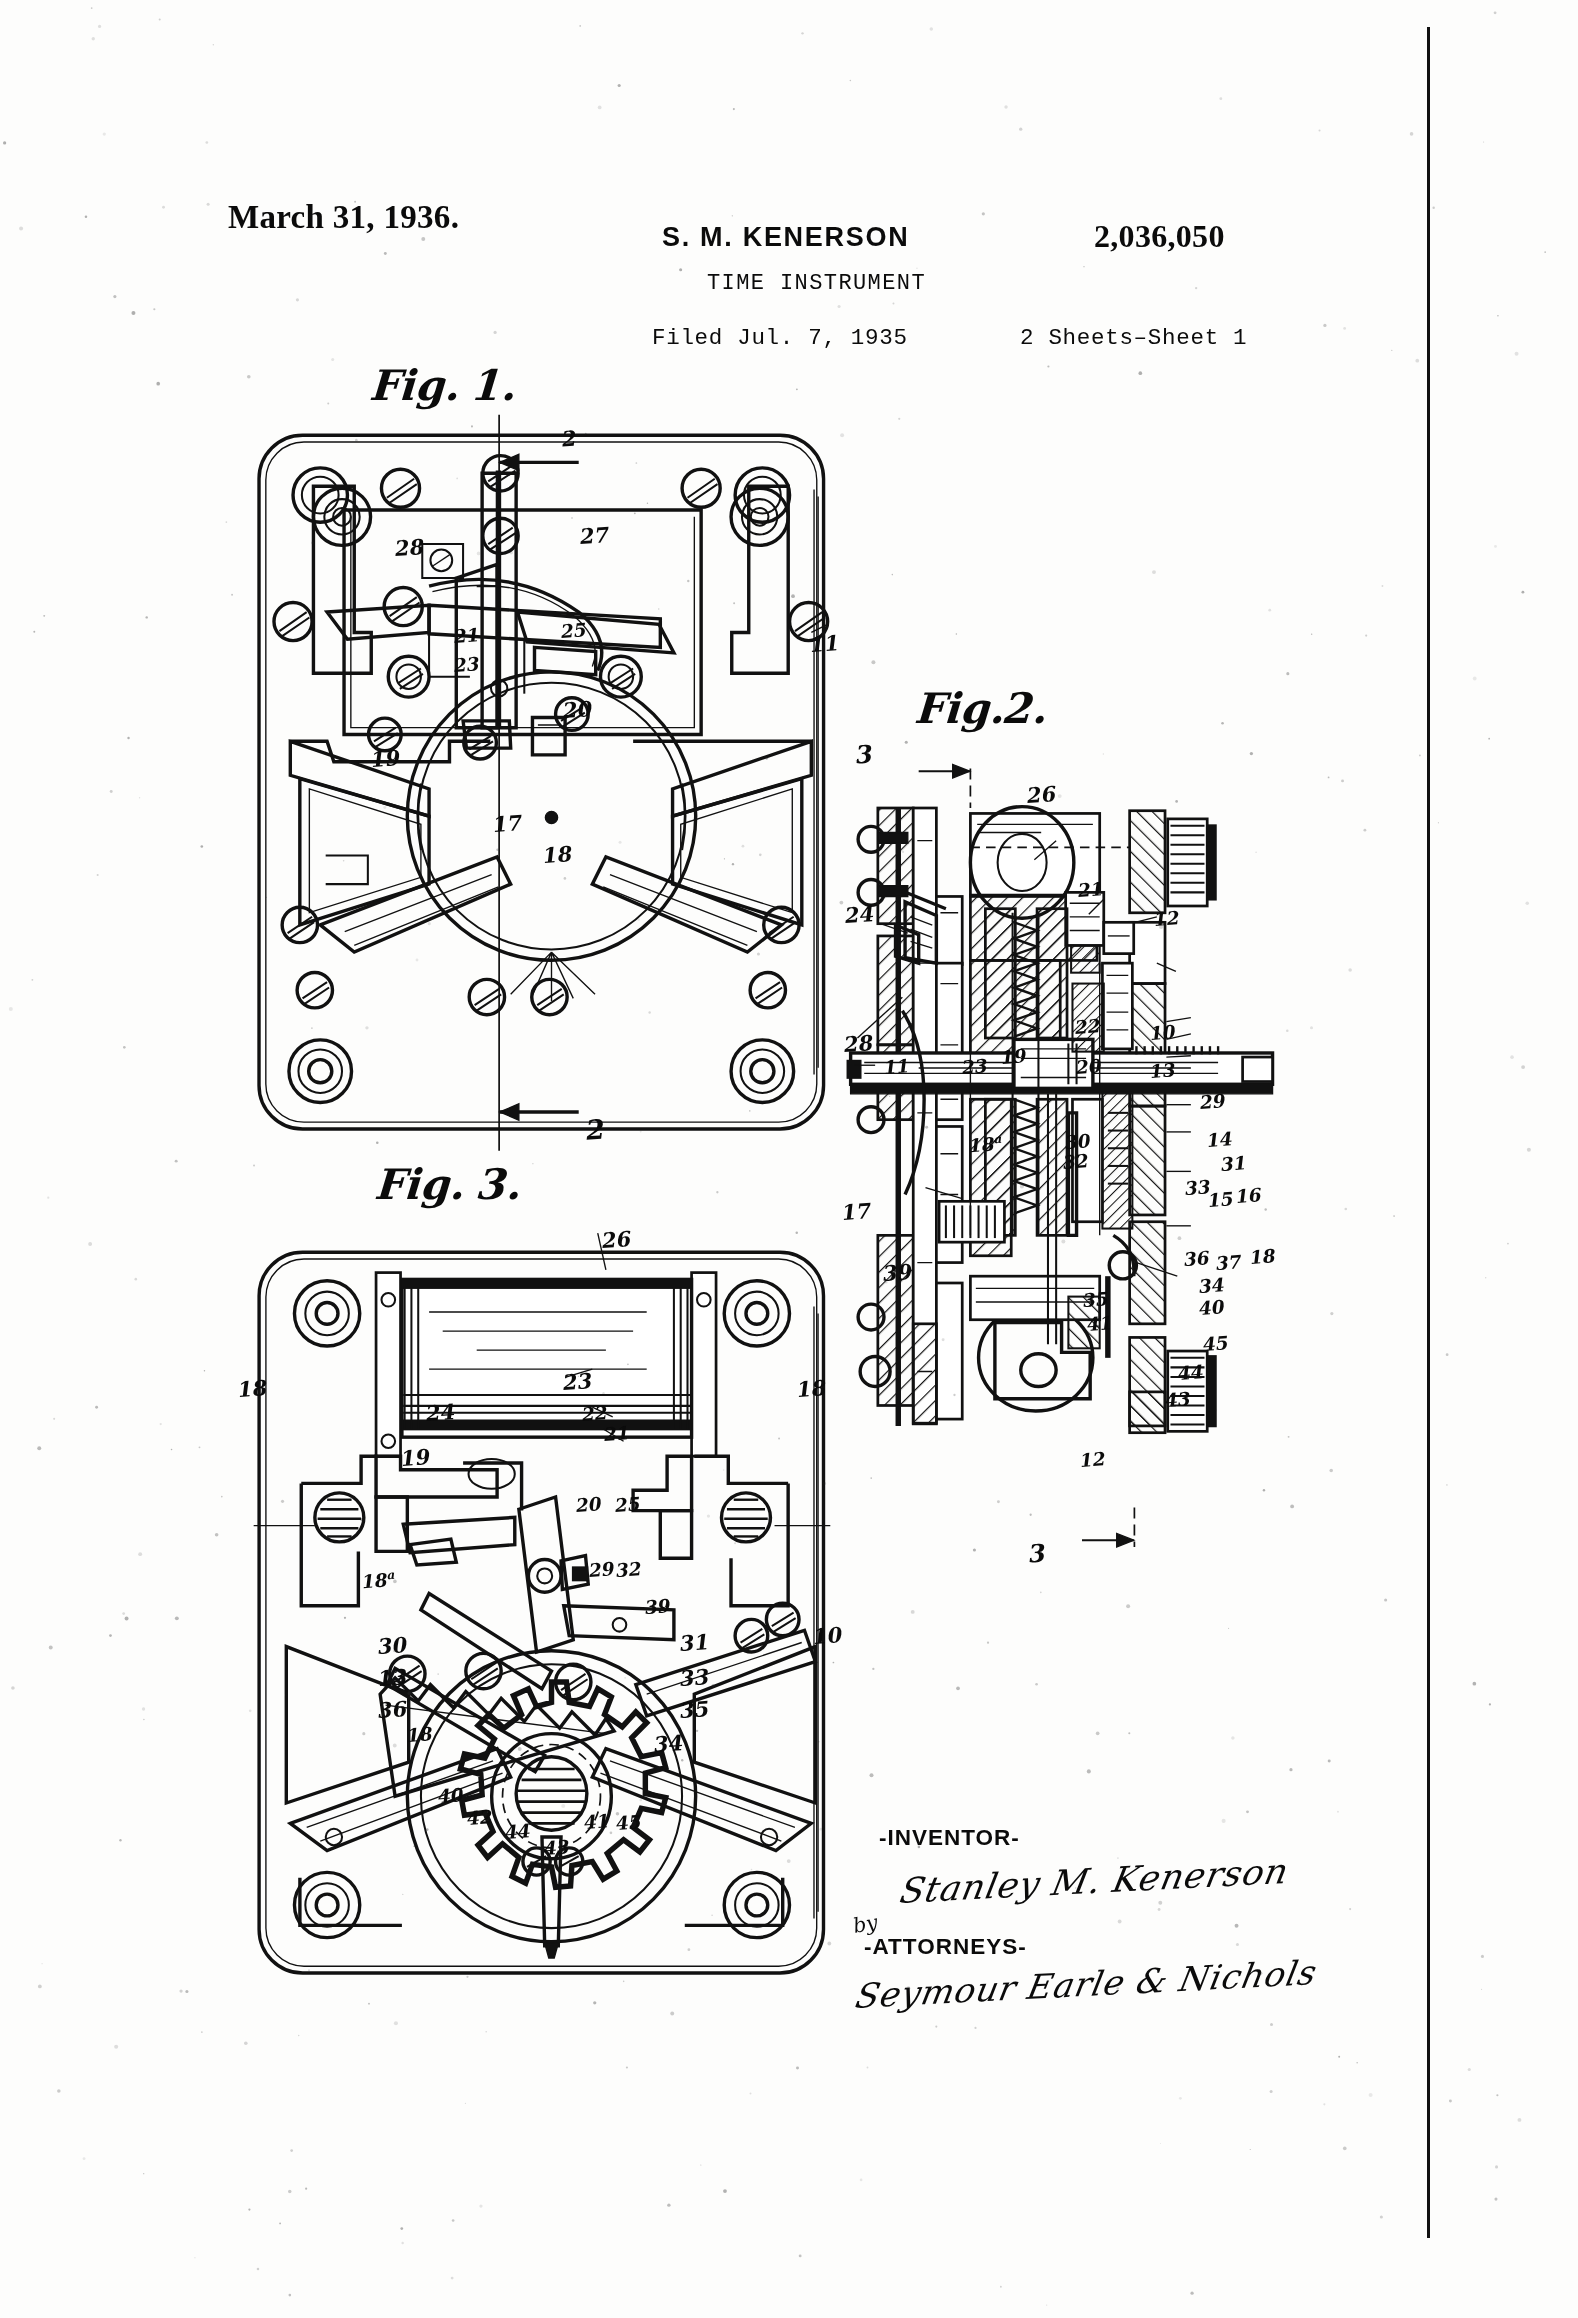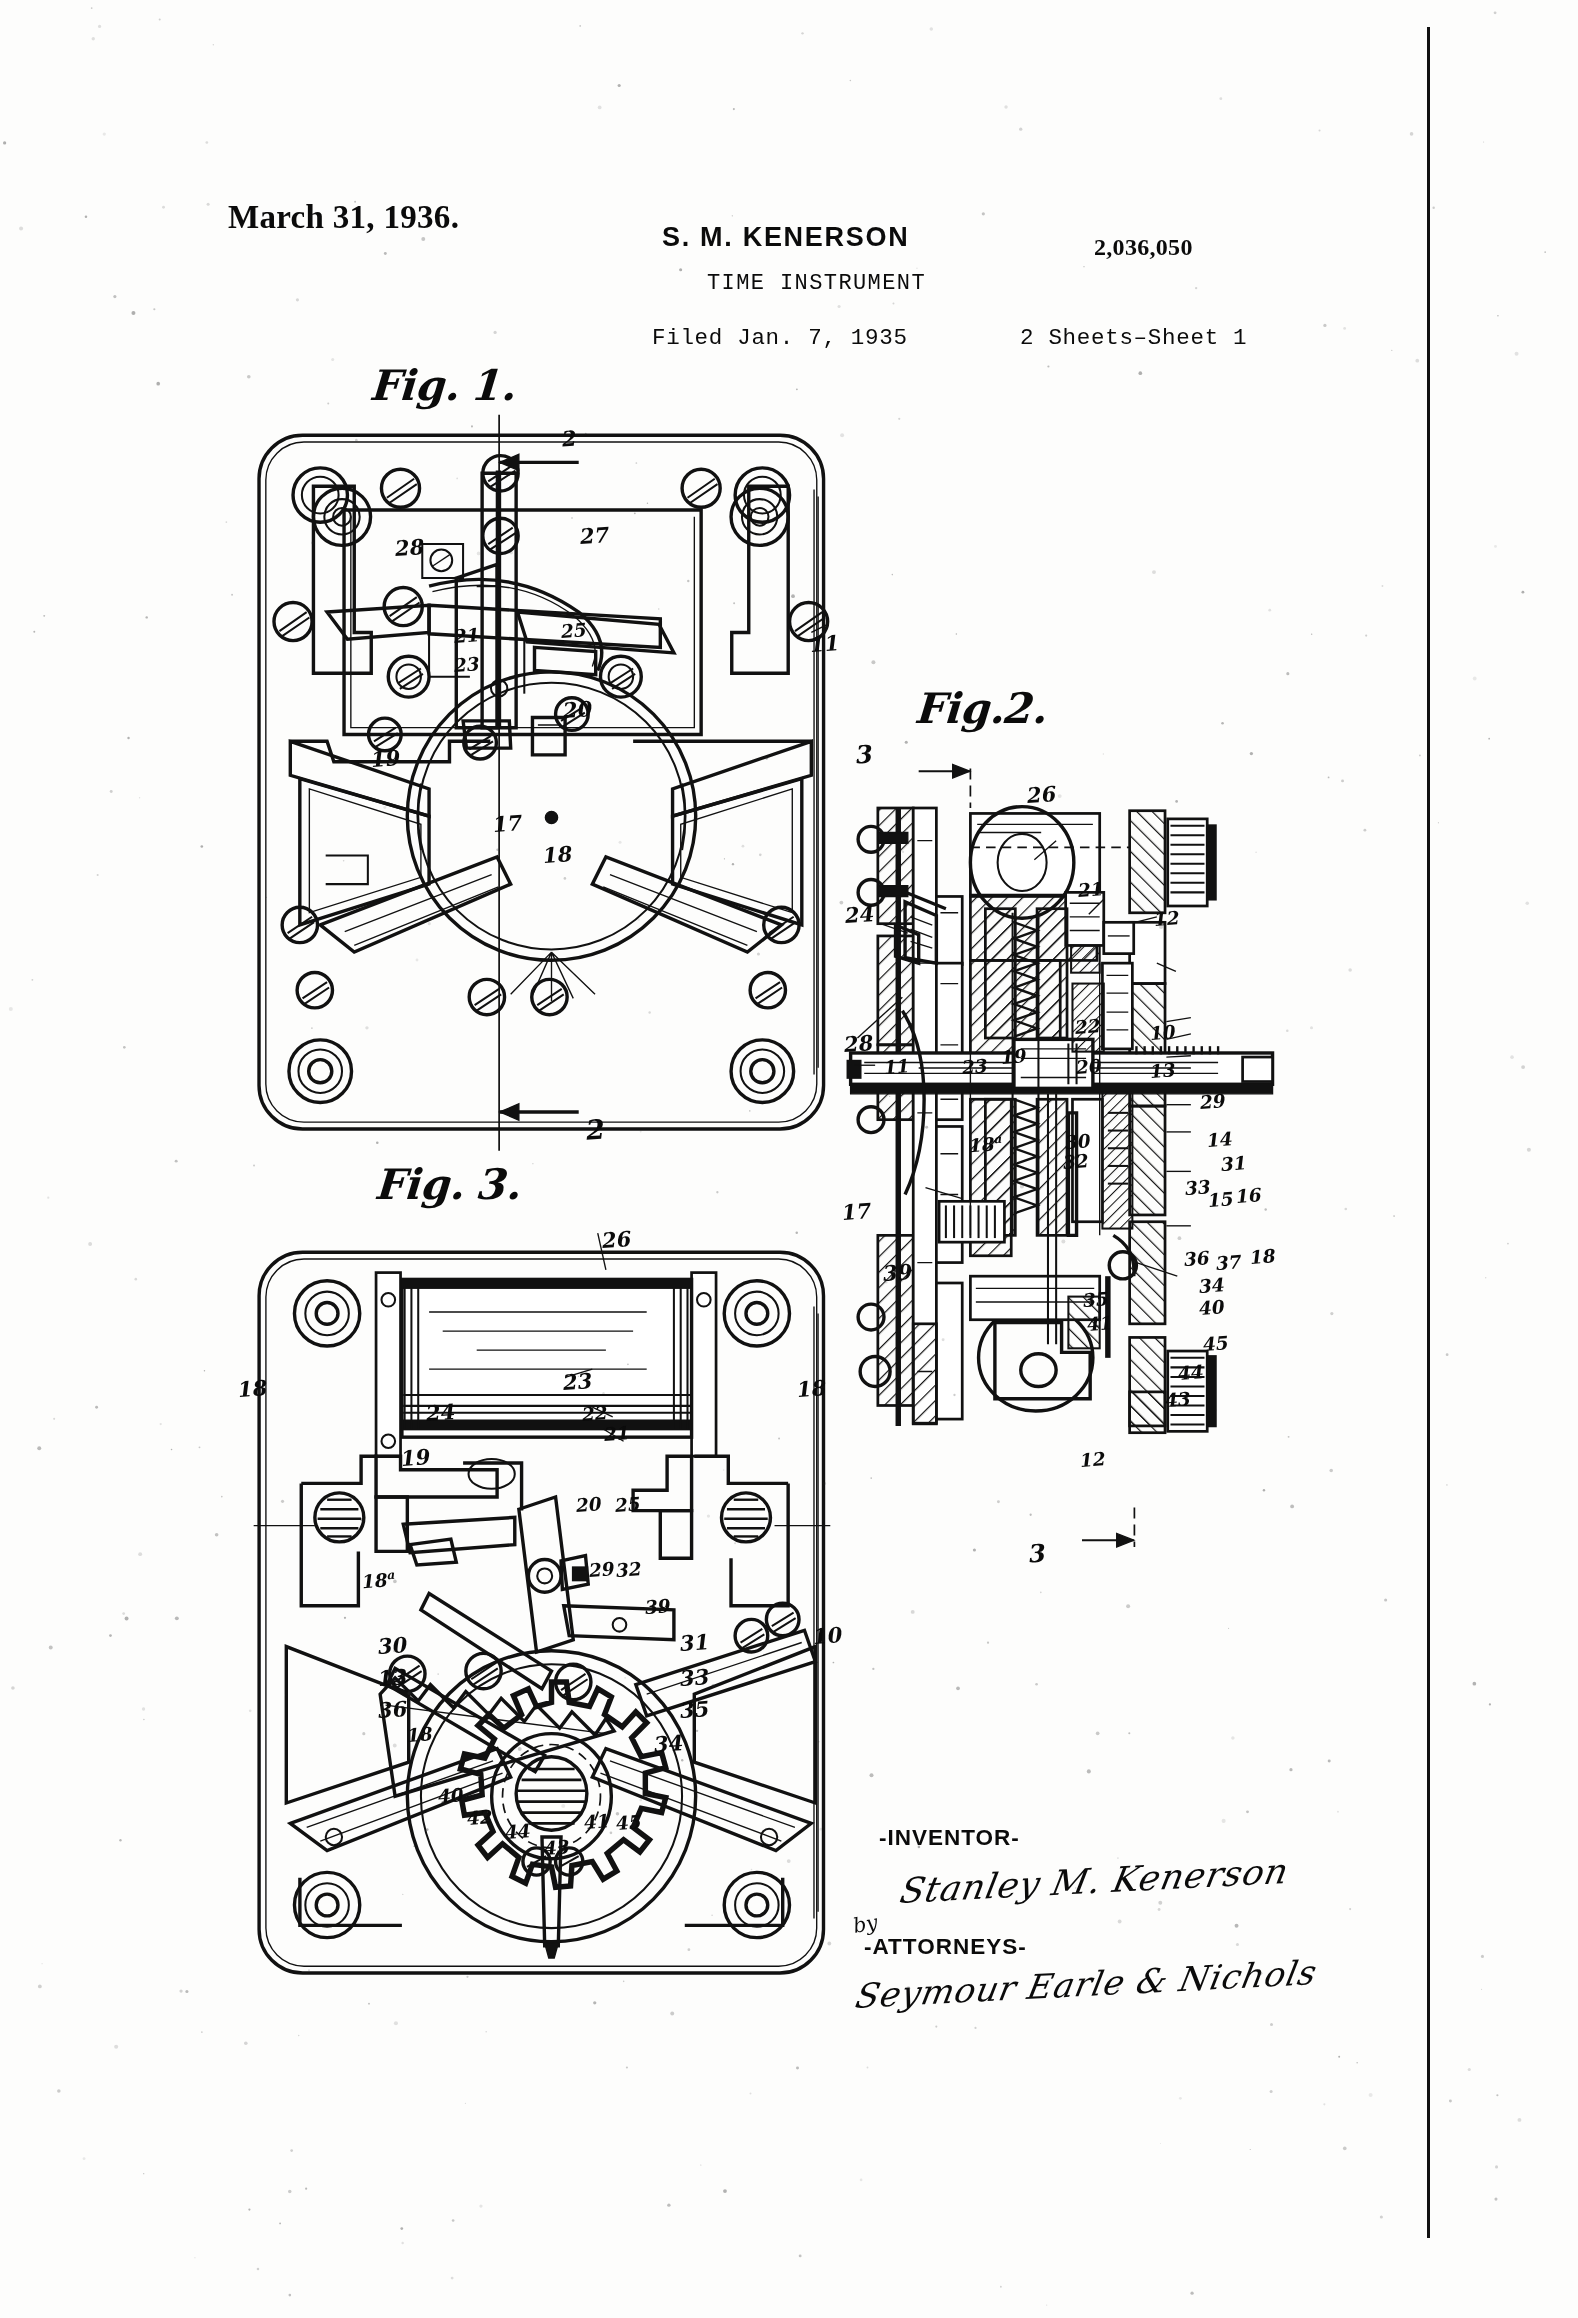--- a/index.html
+++ b/index.html
@@ -17,23 +17,22 @@
     font-family:"Liberation Serif",serif;font-weight:bold;font-size:33px;
     letter-spacing:0.3px;
   }
   .hdr-inventor{
     position:absolute;left:650px;top:222px;
     font-family:"Liberation Sans",sans-serif;font-weight:bold;font-size:27px;
     letter-spacing:1.7px;
   }
   .hdr-number{
     position:absolute;left:1082px;top:218px;
-    font-family:"Liberation Serif",serif;font-weight:bold;font-size:24px;
+    font-family:"Liberation Serif",serif;font-weight:bold;font-size:32px;
     letter-spacing:0.3px;
-    margin-top:16px;
   }
   .hdr-title{
     position:absolute;left:695px;top:271px;
     font-family:"Liberation Mono",monospace;font-size:22px;letter-spacing:1.4px;
   }
   .hdr-filed{
     position:absolute;left:640px;top:325px;
     font-family:"Liberation Mono",monospace;font-size:22.5px;letter-spacing:0.7px;
   }
   .hdr-sheets{
@@ -84,21 +83,21 @@
 </head>
 <body>
 
 <div id="margin-rule"></div>
 
 <div id="header">
   <div class="hdr-date">March 31, 1936.</div>
   <div class="hdr-inventor">S. M. KENERSON</div>
   <div class="hdr-number">2,036,050</div>
   <div class="hdr-title">TIME INSTRUMENT</div>
-  <div class="hdr-filed">Filed Jan. 7, 1935</div>
+  <div class="hdr-filed">Filed Jul. 7, 1935</div>
   <div class="hdr-sheets">2 Sheets–Sheet 1</div>
 </div>
 
 <div class="figlabel" style="left:373px;top:361px;">Fig. 1.</div>
 
 <svg style="left:225px;top:408px;" width="653" height="755" viewBox="0 0 960 1110">
 
   <rect class="ln2" x="50" y="40" width="830" height="1020" rx="64" ry="64" fill="#fff"></rect>
   <rect class="lnthin" x="60" y="50" width="810" height="1000" rx="56" ry="56" fill="none"></rect>
 

